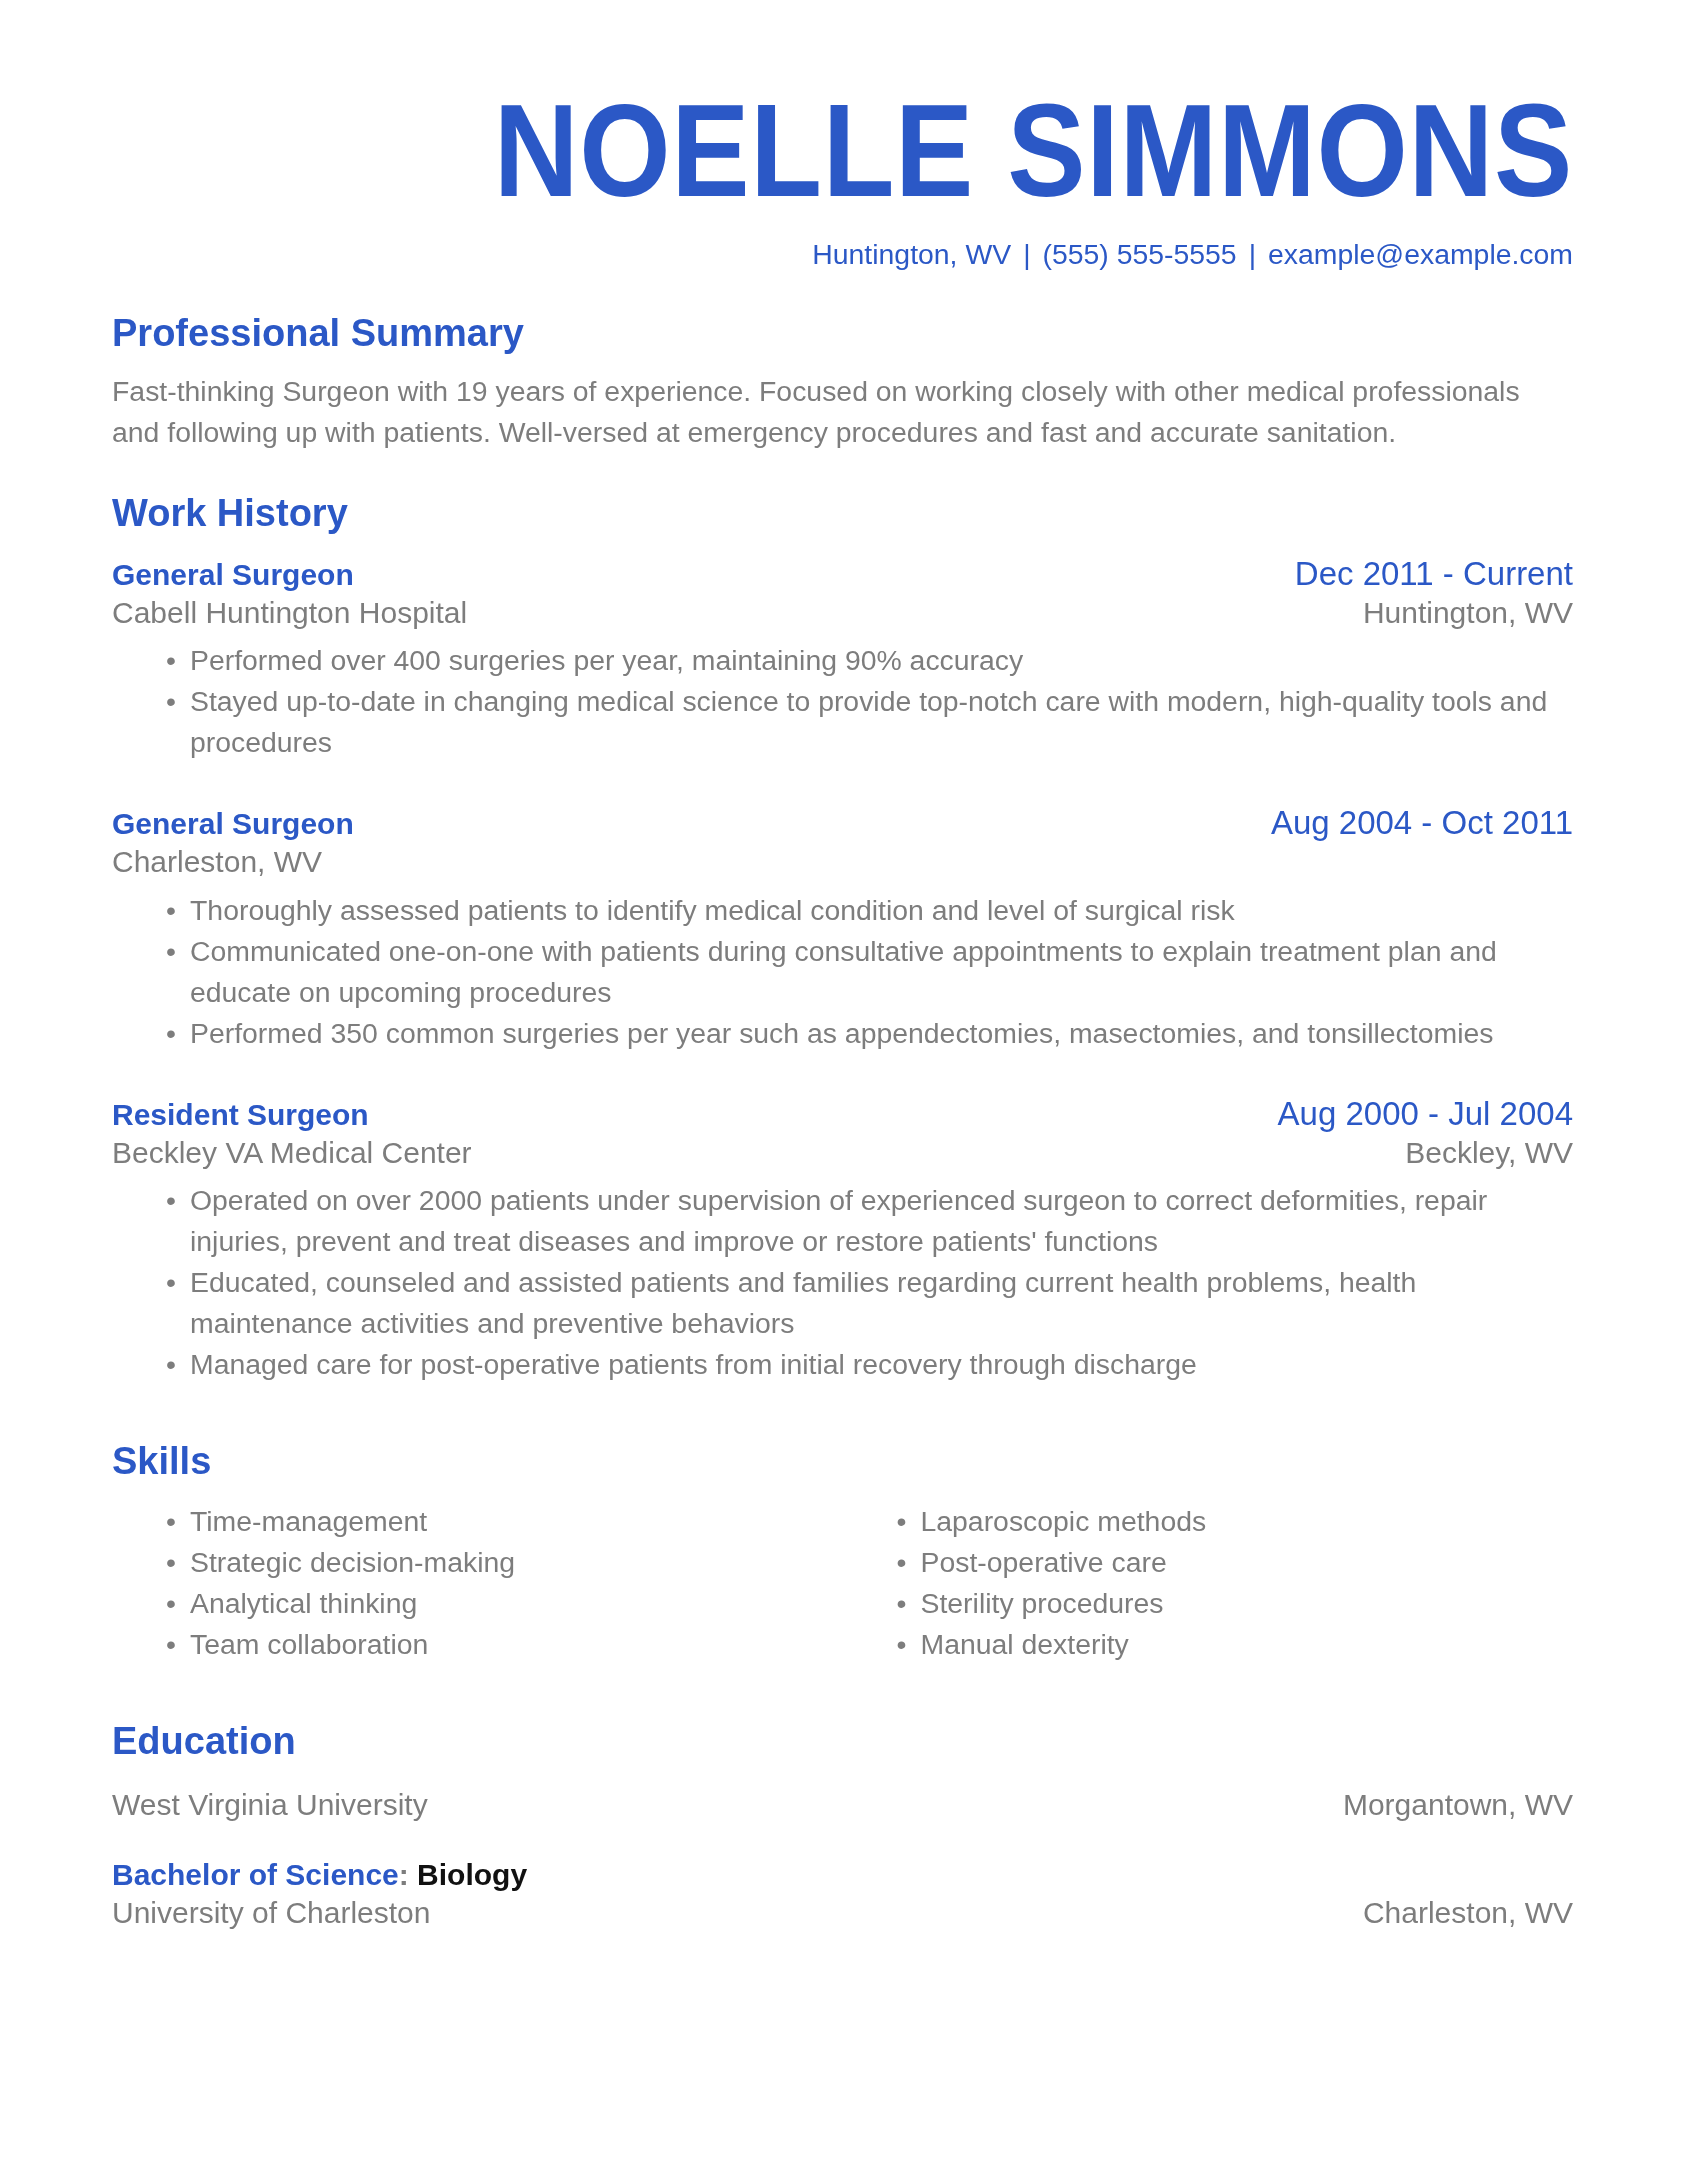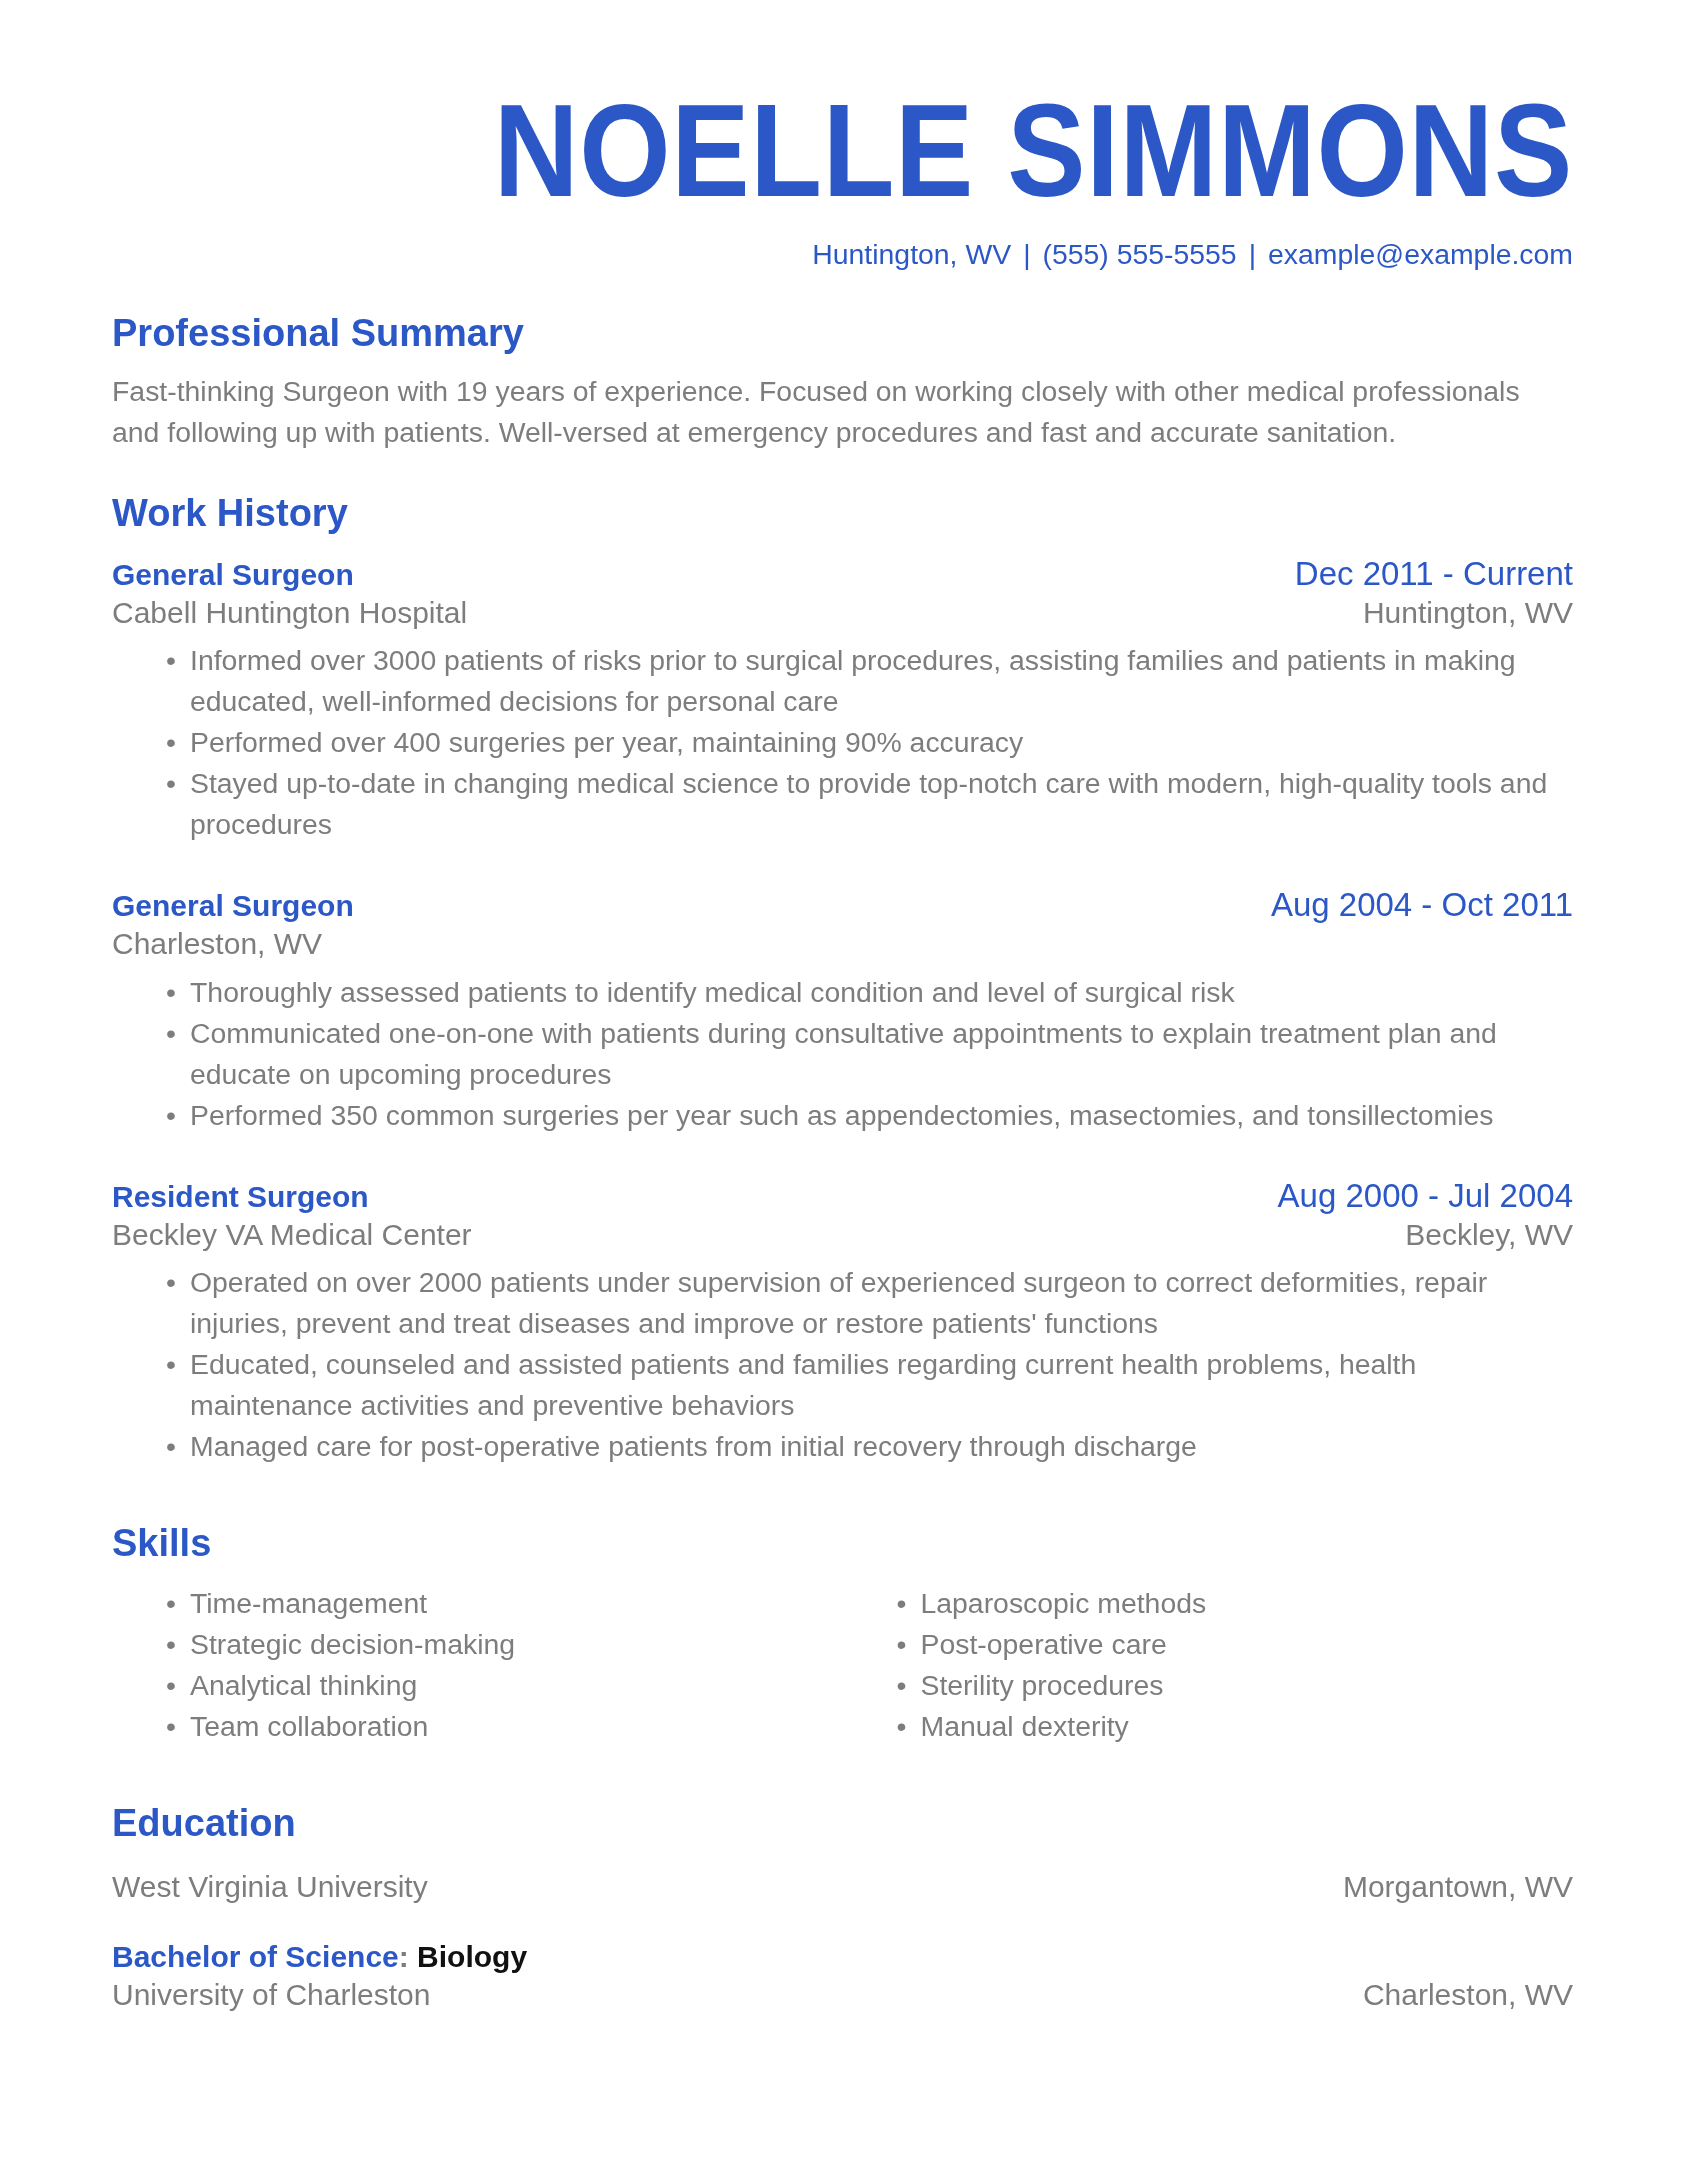--- a/index.html
+++ b/index.html
@@ -146,21 +146,20 @@
     <div class="job">
       <div class="row">
         <span class="job-title">General Surgeon</span>
         <span class="job-dates">Dec 2011 - Current</span>
       </div>
       <div class="row sub">
         <span>Cabell Huntington Hospital</span>
         <span>Huntington, WV</span>
       </div>
       <ul class="bullets">
-        <li>Informed over 3000 patients of risks prior to surgical procedures, assisting families and patients in making educated, well-informed decisions for personal care</li>
         <li>Performed over 400 surgeries per year, maintaining 90% accuracy</li>
         <li>Stayed up-to-date in changing medical science to provide top-notch care with modern, high-quality tools and procedures</li>
       </ul>
     </div>
 
     <div class="job">
       <div class="row">
         <span class="job-title">General Surgeon</span>
         <span class="job-dates">Aug 2004 - Oct 2011</span>
       </div>

